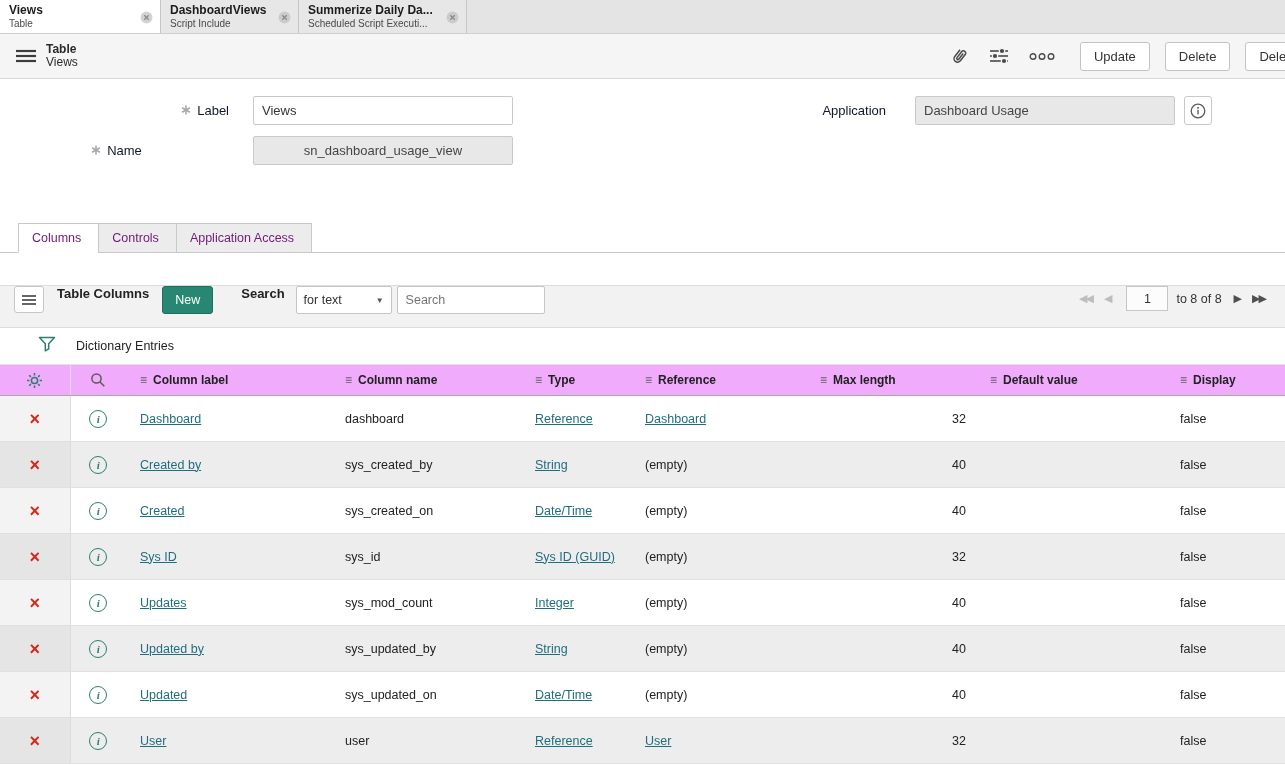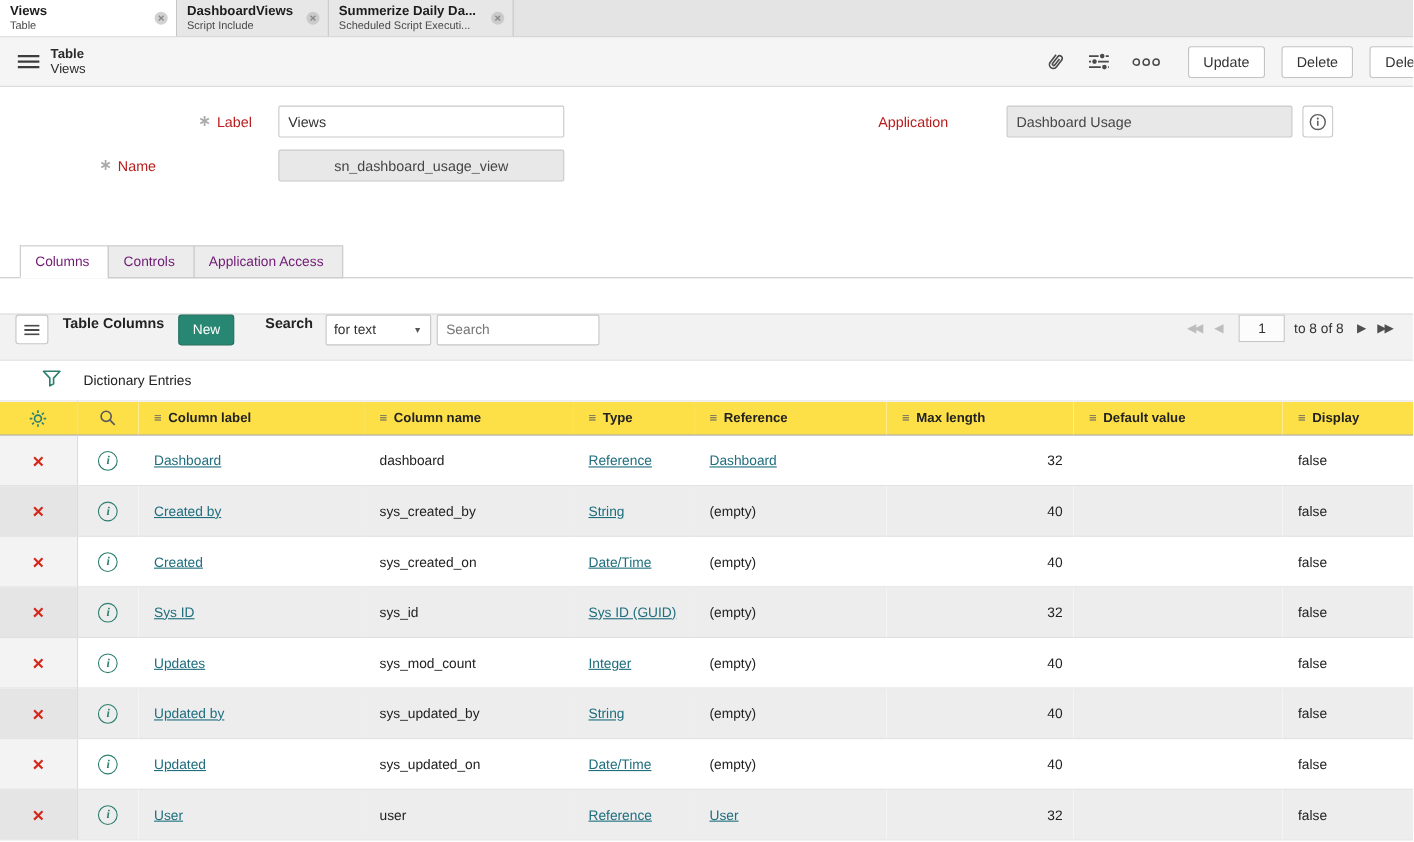--- a/index.html
+++ b/index.html
@@ -24,29 +24,29 @@
   .title-block { line-height:13px; }
   .title-block .t1 { font-size:12px; font-weight:bold; color:#2b2b2b; }
   .title-block .t2 { font-size:12px; color:#2b2b2b; }
   .tb-spacer { flex:1; }
   .tb-icon { margin:0 10px; cursor:pointer; display:flex; align-items:center; }
   .btn { background:#fff; border:1px solid #c3c3c3; border-radius:3px; font-size:13px; color:#333; padding:6px 13px; margin-left:15px; cursor:pointer; font-family:inherit; white-space:nowrap; }
   .btn-cut { margin-right:-38px; }
 
   
   .form-area { position:relative; height:142px; background:#fff; }
-  .f-label { position:absolute; width:225px; left:4px; text-align:right; font-size:13px; color:#b91c1c; line-height:29px; white-space:nowrap; }
+  .f-label { position:absolute; width:225px; left:4px; text-align:right; font-size:13px; color:#0f172a; line-height:29px; white-space:nowrap; }
   .mand { display:inline-block; margin-right:6px; vertical-align:0px; }
   .inp { position:absolute; width:260px; height:29px; border:1px solid #c9c9c9; border-radius:2px; font-size:13px; color:#333; padding:0 8px; font-family:inherit; background:#fff; }
   .inp.ro { background:#e8e8e8; color:#454545; }
   .inp::placeholder { color:#9e9e9e; }
   .pos-r1 { top:17px; }
   .pos-r2 { top:57px;text-align:center; }
   .inp-x { left:253px; }
-  .app-label { left:732px; width:130px; }
+  .app-label { left:756px; width:130px; }
   .app-inp { left:915px; }
   .info-btn { position:absolute; left:1184px; top:17px; width:28px; height:29px; background:#fff; border:1px solid #c9c9c9; border-radius:3px; display:flex; align-items:center; justify-content:center; cursor:pointer; }
 
   
   .sec-tabs { display:flex; align-items:flex-end; padding-left:18px; border-bottom:1px solid #c9c9c9; height:32px; }
   .sec-tab { font-size:12.5px; color:#701a75; background:#ececec; border:1px solid #c9c9c9; padding:7px 17px 7px 13px; margin-bottom:-1px; margin-right:-1px; cursor:pointer; white-space:nowrap;margin-top:22px; }
   .sec-tab.active { background:#fff; border-bottom-color:#fff; }
 
   
   .list { margin-top:32px; }
@@ -61,21 +61,21 @@
   .pag { display:flex; align-items:center; margin-left:auto; }
   .nav { font-size:11px; letter-spacing:-2px; margin:0 6px; color:#bdbdbd; cursor:default; white-space:nowrap; }
   .nav.dark { color:#4f4f4f; cursor:pointer; }
   .page-inp { width:42px; height:25px; border:1px solid #c6c6c6; background:#fcfcfc; text-align:center; font-size:12.5px; margin:0 8px 0 10px; font-family:inherit; color:#333; }
   .range { font-size:12.5px; color:#333; margin-right:6px; white-space:nowrap; }
 
   .filter-row { height:36px; display:flex; align-items:center; padding-left:38px; background:#fff; }
   .filter-lbl { font-size:12.5px; color:#222; margin-left:20px; cursor:pointer; }
 
   table { width:100%; border-collapse:collapse; table-layout:fixed; }
-  thead th { height:31px; font-size:12px; font-weight:bold; color:#222; text-align:left; padding-left:14px; border-top:1px solid #e2e2e2; border-bottom:1px solid #a9a9a9; background:#fde047; white-space:nowrap; overflow:hidden; }
+  thead th { height:31px; font-size:12px; font-weight:bold; color:#222; text-align:left; padding-left:14px; border-top:1px solid #e2e2e2; border-bottom:1px solid #a9a9a9; background:#f0abfc; white-space:nowrap; overflow:hidden; }
   th .mi { color:#5f5f5f; margin-right:6px; font-size:12px; font-weight:normal; }
   th.cc { padding-left:0; text-align:center; }
   th.bx { border-right:1px solid #dcdcdc; }
   tbody td { height:46px; border-bottom:1px solid #e0e0e0; font-size:12.5px; color:#222; padding-left:14px; white-space:nowrap; overflow:hidden; background:#fff; }
   tr.alt td { background:#ededed; }
   td.c-x { padding-left:0; text-align:center; background:#f3f3f3; border-right:1px solid #dcdcdc; }
   tr.alt td.c-x { background:#e5e5e5; }
   td.c-i { padding-left:0; text-align:center; }
   td.c-max { text-align:right; padding-right:10px; padding-left:0; }
   .cell-link { color:#1f6e7e; text-decoration:underline; cursor:pointer; }

